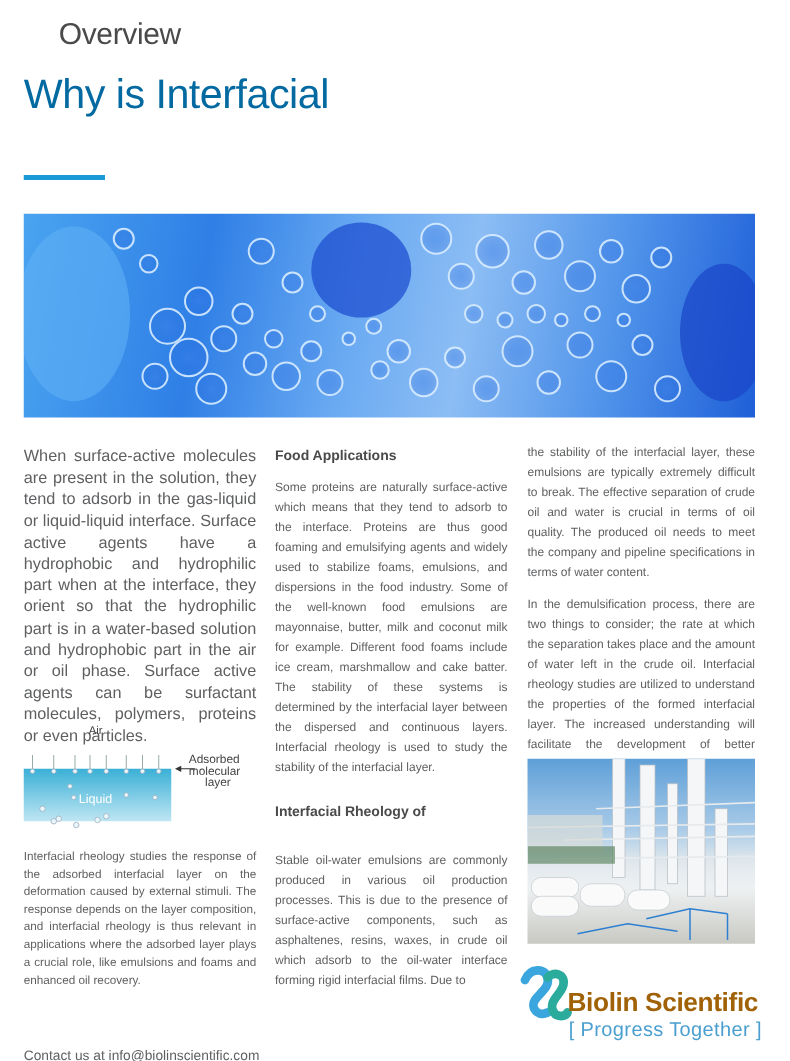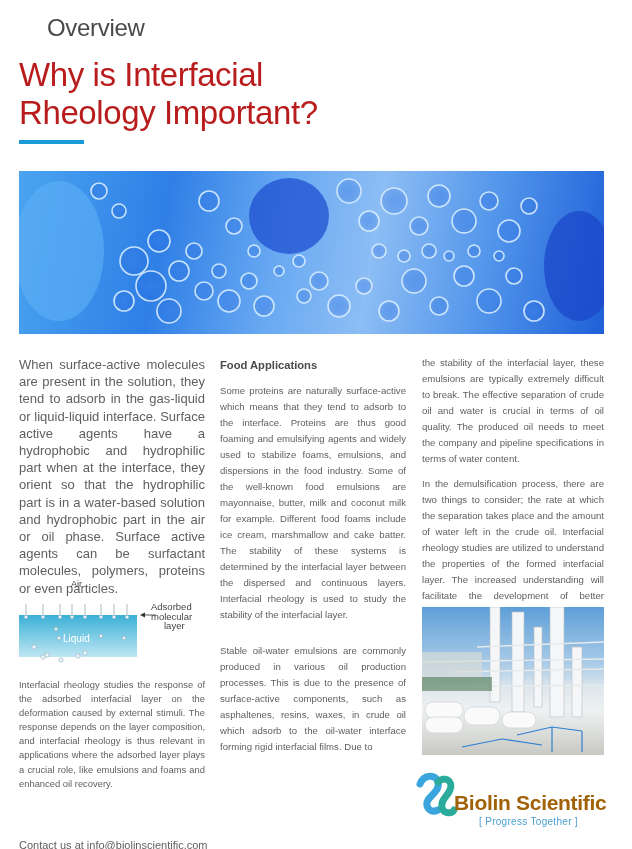--- a/index.html
+++ b/index.html
@@ -1,42 +1,41 @@
 <!DOCTYPE html>
 <html><head>
   <meta charset="utf-8">
   <style>
     html, body { margin: 0; padding: 0; background: #ffffff; }
     body { width: 632px; height: 849px; position: relative; overflow: hidden; font-family: "Liberation Sans", sans-serif; color: #58595b; }
     .abs { position: absolute; }
     .overview { left: 19px; top: 14px; font-size: 24px; color: #4a4a4a; font-weight: 300; letter-spacing: -0.3px; margin-left: 28px; }
-    .title { left: 19px; top: 56px; font-size: 33px; line-height: 38px; color: #b91c1c; letter-spacing: -0.4px; }
+    .title { left: 19px; top: 56px; font-size: 33px; line-height: 38px; color: #0369a1; letter-spacing: -0.4px; }
     .title-rule { left: 19px; top: 140px; width: 65px; height: 4px; background: #1a9bd7; }
     .hero { left: 19px; top: 171px; width: 585px; height: 163px; overflow: hidden; background: linear-gradient(100deg, #4aa4f0 0%, #2f7fe6 25%, #6aaaf2 45%, #8cbdf4 60%, #4f93ea 80%, #1f5fd8 100%); }
     .col { width: 186px; font-size: 9.6px; line-height: 16px; text-align: justify; color: #5e5f61; }
     .col1 { left: 19px; top: 356px; font-size: 13px; line-height: 17.2px; }
     .col1b { left: 19px; top: 678px; font-size: 9.4px; line-height: 14.1px; }
     .col2 { left: 220px; }
     .col3 { left: 422px; width: 182px; }
     .h3 { font-weight: bold; font-size: 11.2px; line-height: 15px; color: #4a4a4a; text-align: left; }
     .p { margin: 0; }
     .contact { left: 19px; top: 839px; font-size: 11px; color: #5e5f61; }
     .diagram { left: 14px; top: 572px; width: 200px; height: 95px; }
     .refinery { left: 422px; top: 607px; width: 182px; height: 148px; overflow: hidden; background: linear-gradient(180deg, #5e9fd8 0%, #a9cbe8 38%, #dfe7ec 55%, #eef1f2 70%, #c8c9c3 100%); }
     .logo { left: 414px; top: 770px; width: 195px; height: 60px; }
     .logo-text { left: 454px; top: 791px; font-size: 21px; font-weight: bold; color: #a16207; letter-spacing: -0.3px; }
-    .logo-tag { left: 455px; top: 816px; font-size: 10px; color: #4a9fd0; letter-spacing: 0.3px; margin-left: 24px; }
+    .logo-tag { left: 455px; top: 816px; font-size: 16px; color: #4a9fd0; letter-spacing: 0.3px; }
   </style>
 </head>
 <body>
 
 <div class="abs overview">Overview</div>
 <div class="abs title">
   <div>Why is Interfacial</div>
-  <div>Rheology Important?</div>
 </div>
 <div class="abs title-rule"></div>
 
 <div class="abs hero">
   <svg width="585" height="163" viewBox="0 0 585 163">
     <defs>
       <radialGradient id="bub" cx="50%" cy="50%" r="50%">
         <stop offset="0%" stop-color="#3a7fe8" stop-opacity="0.5"></stop>
         <stop offset="100%" stop-color="#2060d8" stop-opacity="0.2"></stop>
       </radialGradient>
@@ -148,22 +147,23 @@
 <div class="abs col col1b">Interfacial rheology studies the response of the adsorbed interfacial layer on the deformation caused by external stimuli. The response depends on the layer composition, and interfacial rheology is thus relevant in applications where the adsorbed layer plays a crucial role, like emulsions and foams and enhanced oil recovery.</div>
 
 <div class="abs contact">Contact us at info@biolinscientific.com</div>
 
 <div class="abs col col2" style="top:358px;">
   <div class="h3">
     <div>Food Applications</div>
   </div>
   <p class="p" style="margin-top:10px;">Some proteins are naturally surface-active which means that they tend to adsorb to the interface. Proteins are thus good foaming and emulsifying agents and widely used to stabilize foams, emulsions, and dispersions in the food industry. Some of the well-known food emulsions are mayonnaise, butter, milk and coconut milk for example. Different food foams include ice cream, marshmallow and cake batter. The stability of these systems is determined by the interfacial layer between the dispersed and continuous layers. Interfacial rheology is used to study the stability of the interfacial layer.</p>
   <div class="h3" style="margin-top:20px;">
+    <div>Interfacial Rheology of</div>
   </div>
-  <p class="p" style="margin-top:10px;">Stable oil-water emulsions are commonly produced in various oil production processes. This is due to the presence of surface-active components, such as asphaltenes, resins, waxes, in crude oil which adsorb to the oil-water interface forming rigid interfacial films. Due to</p>
+  <p class="p" style="margin-top:23px;">Stable oil-water emulsions are commonly produced in various oil production processes. This is due to the presence of surface-active components, such as asphaltenes, resins, waxes, in crude oil which adsorb to the oil-water interface forming rigid interfacial films. Due to</p>
 </div>
 
 <div class="abs col col3" style="top:355px;">
   <p class="p">the stability of the interfacial layer, these emulsions are typically extremely difficult to break. The effective separation of crude oil and water is crucial in terms of oil quality. The produced oil needs to meet the company and pipeline specifications in terms of water content.</p>
   <p class="p" style="margin-top:9px;">In the demulsification process, there are two things to consider; the rate at which the separation takes place and the amount of water left in the crude oil. Interfacial rheology studies are utilized to understand the properties of the formed interfacial layer. The increased understanding will facilitate the development of better demulsifiers.</p>
 </div>
 
 <div class="abs refinery">
   <svg width="182" height="148" viewBox="0 0 182 148">
     <g fill="#f4f6f7" stroke="#b8bec4" stroke-width="0.6">

